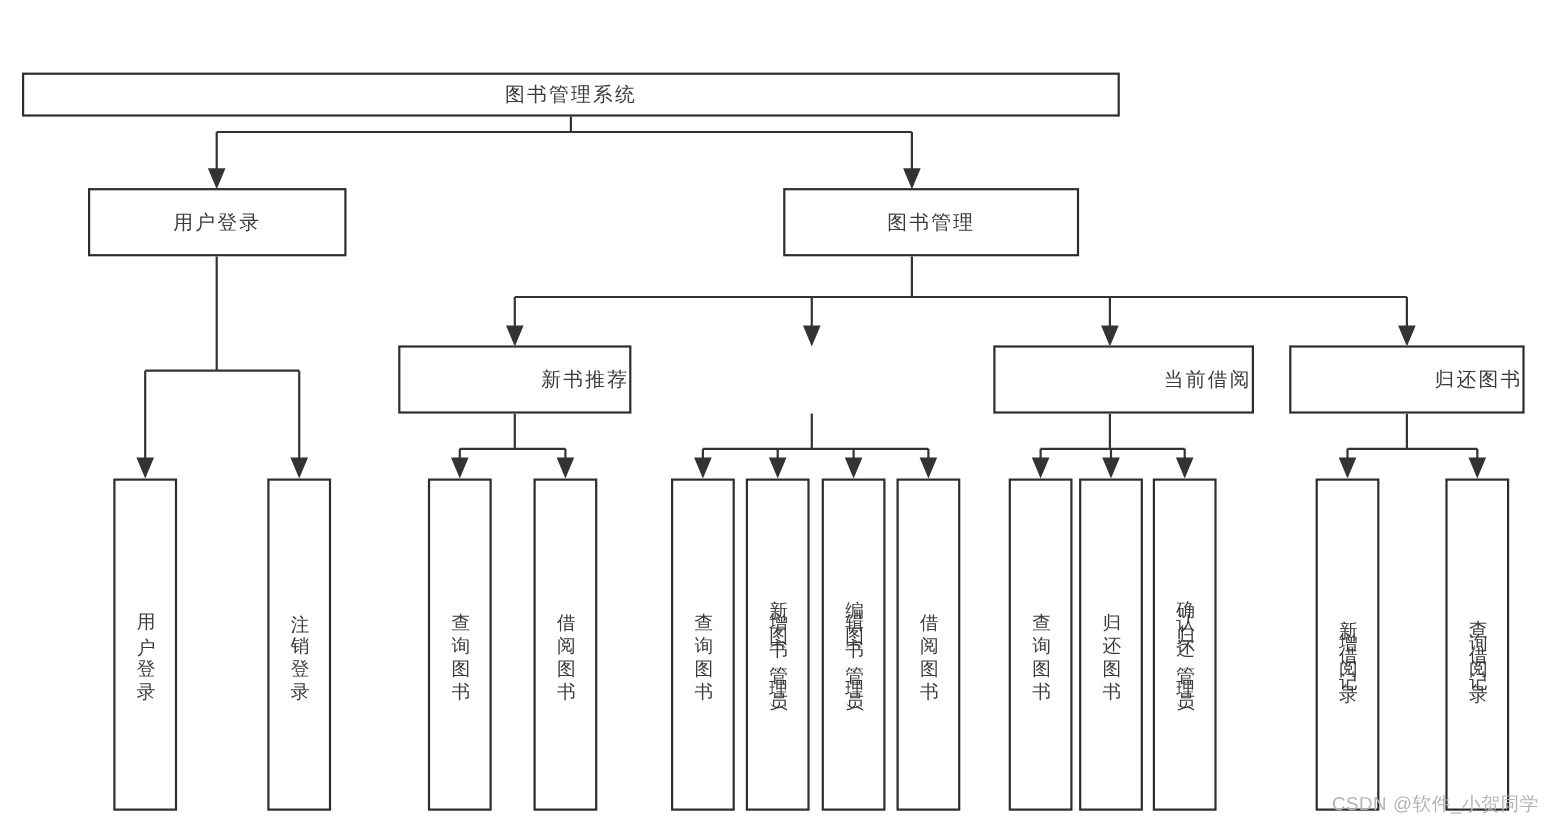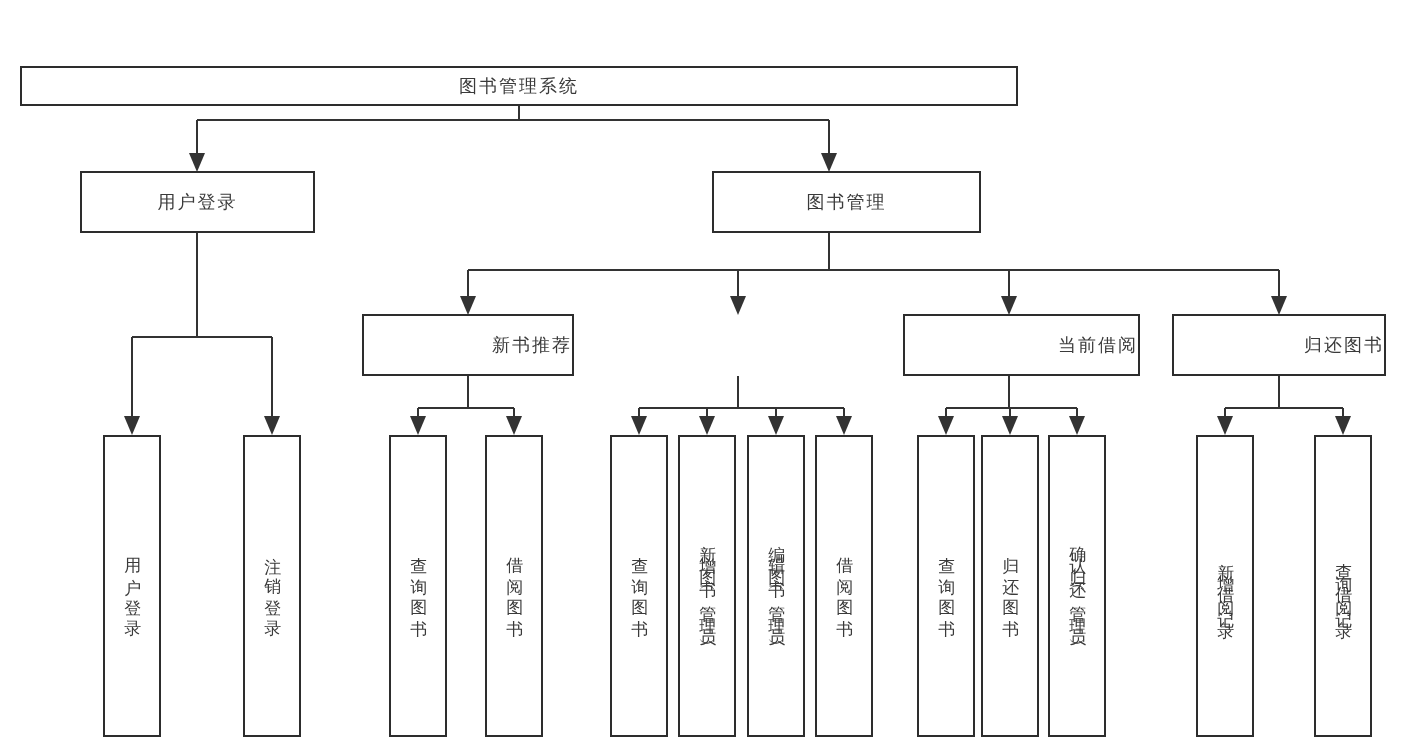--- a/index.html
+++ b/index.html
@@ -160,14 +160,15 @@
     <span class="vtext" style="letter-spacing: 12px;">确认归还（管理员）</span>
   </div>
 
   <div class="box leaf" style="left:1196px">
     <span class="vtext" style="letter-spacing: 12px;">新增借阅记录</span>
   </div>
   <div class="box leaf" style="left:1314px">
     <span class="vtext" style="letter-spacing: 12px;">查询借阅记录</span>
   </div>
 
+  <div class="watermark">CSDN @软件_小贺同学</div>
 
 </div>
 
 </body></html>

